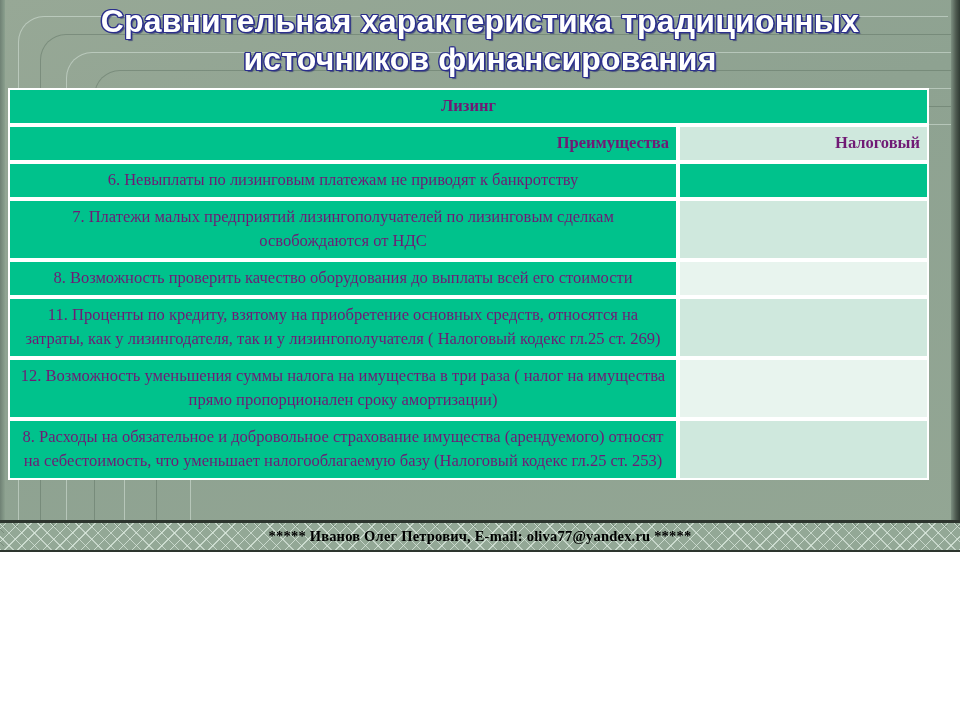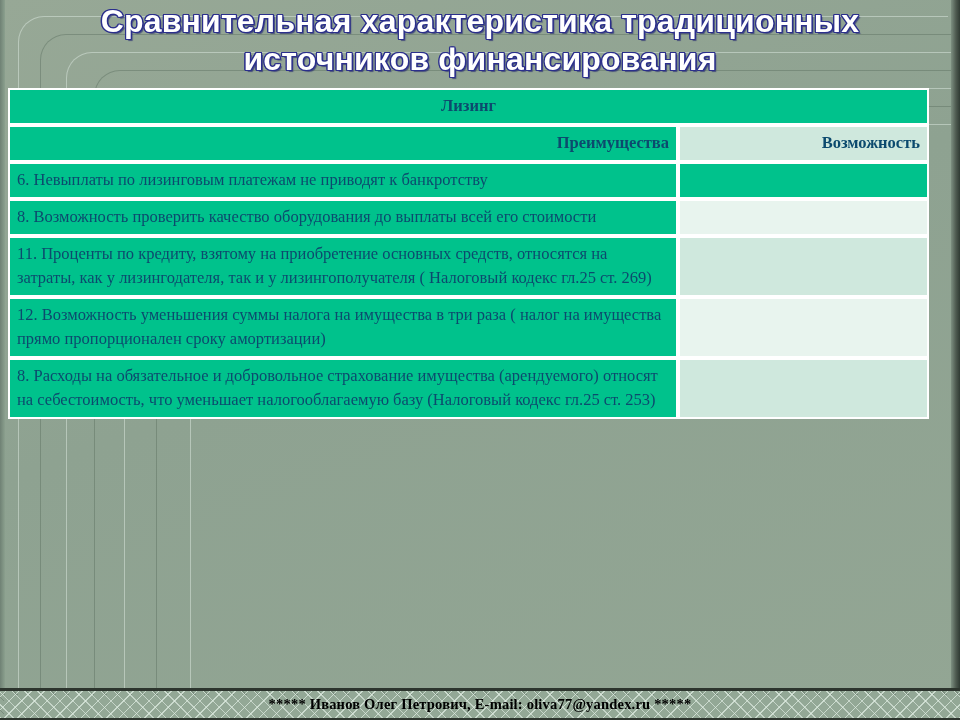--- a/index.html
+++ b/index.html
@@ -7,21 +7,21 @@
 
   html, body {
     width:960px; height:720px;
     overflow:hidden;
     font-family:"Liberation Serif", serif;
   }
 
   
   .slide {
     position:relative;
-    width:960px; height:720px;
+    width:960px; height:552px;
     background:#8fa392;
     background-image:linear-gradient(160deg,#97a896 0%,#8ea291 45%,#93a694 100%);
     overflow:hidden;
   }
   .fr {
     position:absolute;
     pointer-events:none;
     border-top:1px solid rgba(215,228,218,.55);
     border-left:1px solid rgba(215,228,218,.55);
     border-top-left-radius:26px;
@@ -78,24 +78,24 @@
     border-spacing:0;
     table-layout:fixed;
   }
   table.main td, table.main th {
     border:2px solid #ffffff;
     vertical-align:top;
     padding:4px 7px 5px 7px;
     font-family:"Liberation Serif", serif;
     font-size:16.5px;
     line-height:24px;
-    color:#0c4a6e;
-  }
-
-  .teal  { background:#00c28c; }
+    color:#701a75;
+  }
+
+  .teal  { background:#00c28c;text-align:center; }
   .pale1 { background:#cfe8dd; }
   .pale2 { background:#e8f4ee; }
 
   th.title-bar {
     background:#00c28c;
     color:#ffffff;
     text-align:center;
     font-weight:bold;
     font-size:17px;
     line-height:22px;
@@ -168,27 +168,31 @@
       <colgroup>
         <col style="width:670px;">
         <col style="width:251px;">
       </colgroup>
       <thead>
         <tr>
           <th class="title-bar" colspan="2">Лизинг</th>
         </tr>
         <tr>
           <th class="col-head teal">Преимущества</th>
-          <th class="col-head pale1">Возможность</th>
+          <th class="col-head pale1">Налоговый</th>
         </tr>
       </thead>
       <tbody>
         <tr>
           <td class="body-cell teal">6. Невыплаты по лизинговым платежам не приводят к банкротству</td>
           <td class="body-cell teal"></td>
+        </tr>
+        <tr>
+          <td class="body-cell teal">7. Платежи малых предприятий лизингополучателей по лизинговым сделкам освобождаются от НДС</td>
+          <td class="body-cell pale1"></td>
         </tr>
         <tr>
           <td class="body-cell teal">8. Возможность проверить качество оборудования до выплаты всей его стоимости</td>
           <td class="body-cell pale2"></td>
         </tr>
         <tr>
           <td class="body-cell teal">11. Проценты по кредиту, взятому на приобретение основных средств, относятся на затраты, как у лизингодателя, так и у лизингополучателя ( Налоговый кодекс гл.25 ст. 269)</td>
           <td class="body-cell pale1"></td>
         </tr>
         <tr>

